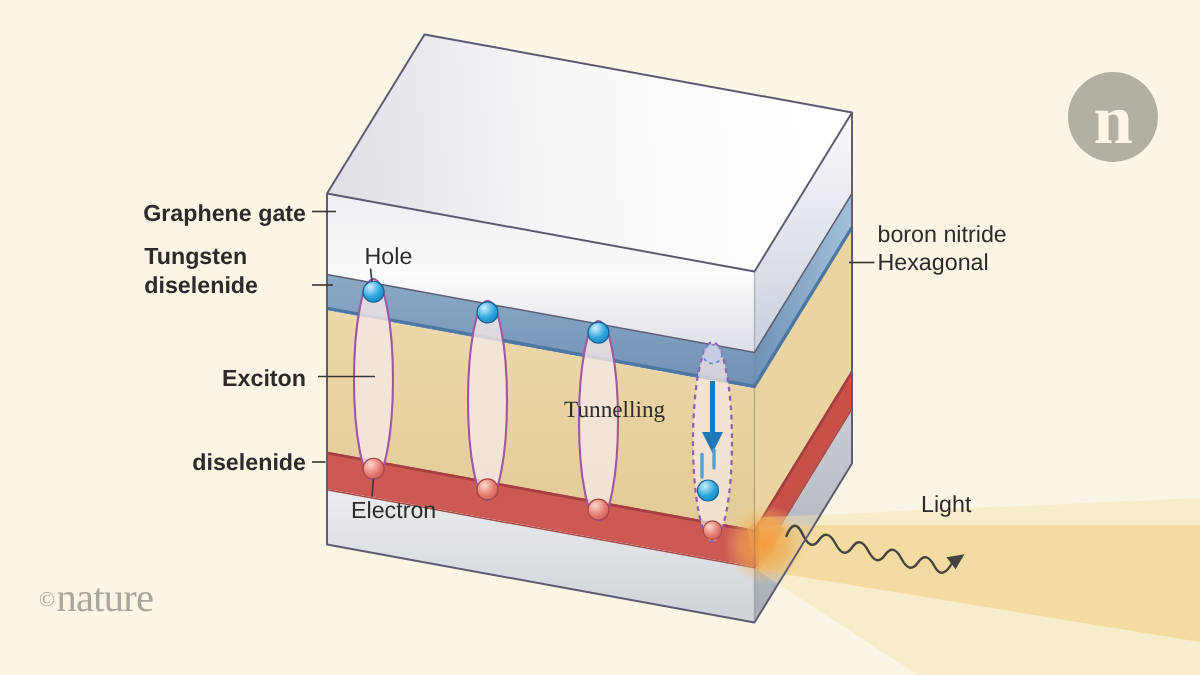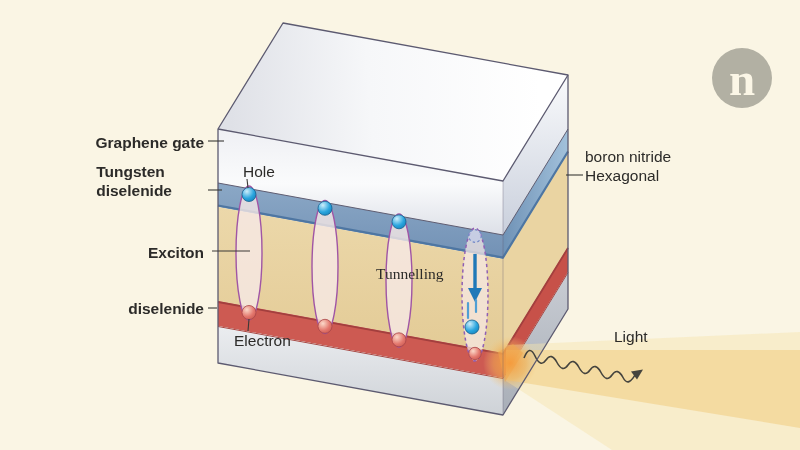--- a/index.html
+++ b/index.html
@@ -184,14 +184,17 @@
 
 <div class="lbl" style="left:376px;top:264px;font-family:Liberation Serif, serif;">Tunnelling</div>
 
 <div class="lbl" style="left:585px;top:147px;">
   <span class="ln">boron nitride</span>
   <span class="ln">Hexagonal</span>
 </div>
 
 <div class="lbl" style="left:568px;top:327px;margin-left:46px;">Light</div>
 
+<div class="brandmark">
+  <span class="copy">©</span><span class="name">nature</span>
+</div>
 
 </div>
 
 </body></html>

